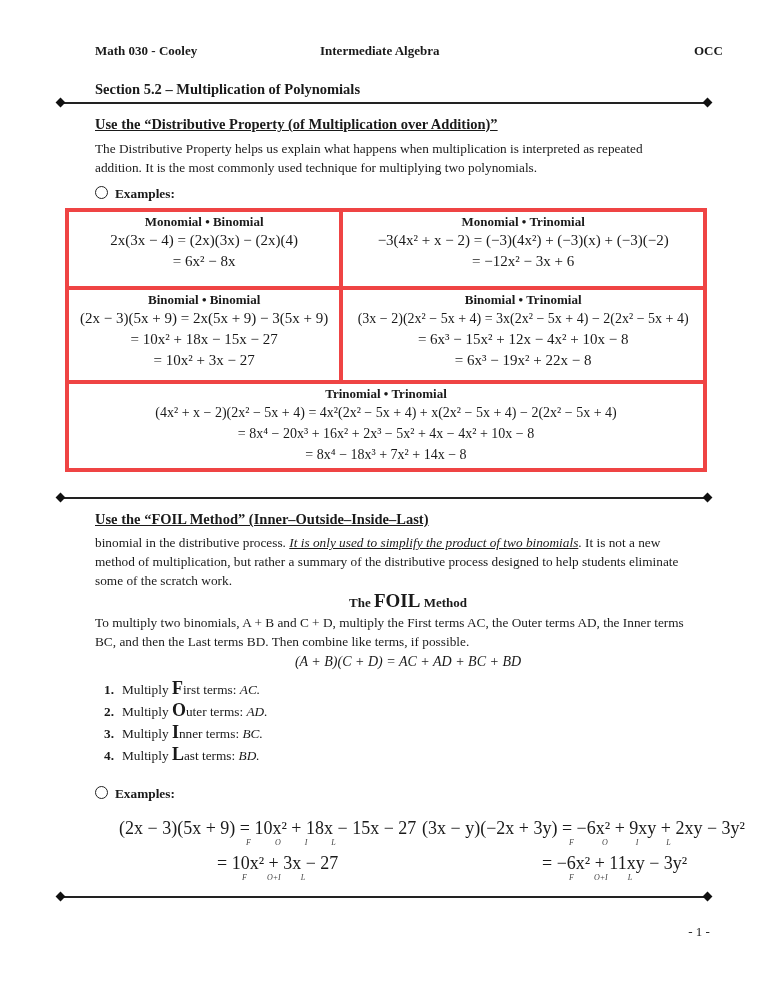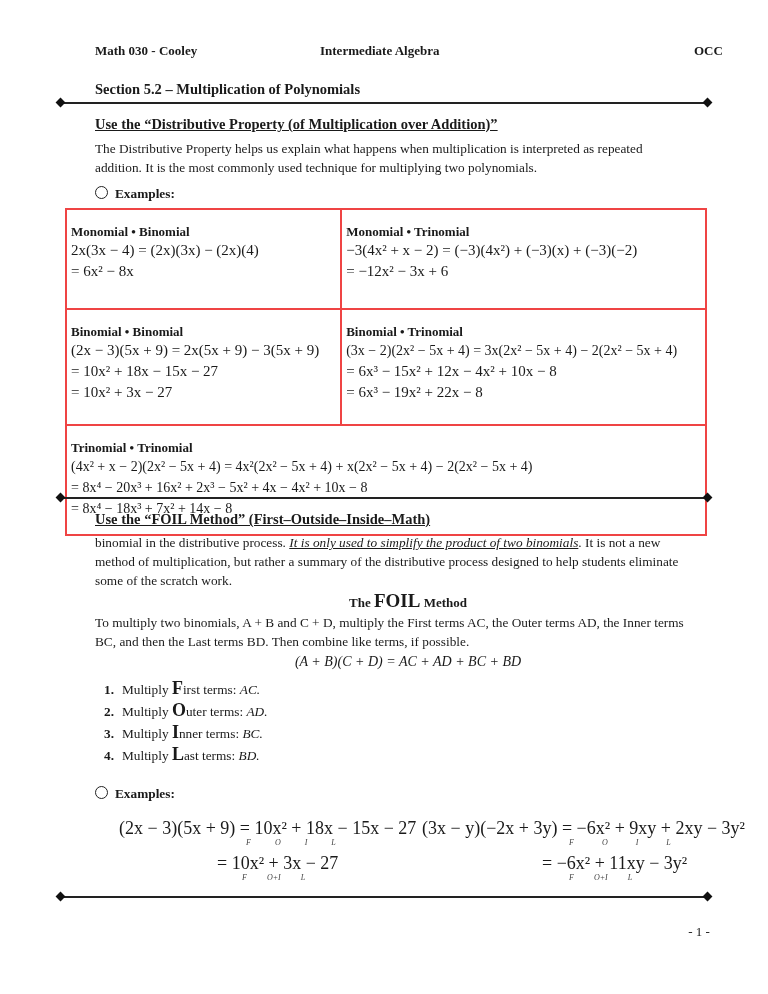--- a/index.html
+++ b/index.html
@@ -9,21 +9,21 @@
   .hdr { top:43px; font-size:13px; font-weight:bold; }
   .section-title { left:71px; top:81px; font-size:14.5px; font-weight:bold; }
   .rule { position:absolute; left:60px; width:648px; height:2px; background:#222; }
   .rule::before, .rule::after { content:""; position:absolute; top:-3px; width:7px; height:7px; background:#111; transform:rotate(45deg); }
   .rule::before { left:-3px; } .rule::after { right:-3px; }
   .h2 { left:71px; font-size:14.5px; font-weight:bold; text-decoration:underline; }
   .para { left:71px; width:640px; font-size:13.3px; line-height:19px; }
   .examples { left:71px; font-size:13.3px; font-weight:bold; }
   .smile { display:inline-block; width:11px; height:11px; border:1.5px solid #222; border-radius:50%; margin-right:7px; vertical-align:-1px; position:relative; }
   table.ex { position:absolute; left:65px; top:179px; width:642px; border-collapse:collapse; }
-  table.ex td { border:2px solid #ef4444; vertical-align:top; padding:14px 4px; }
+  table.ex td { border:4px solid #ef4444; vertical-align:top; text-align:center; padding:2px 4px; }
   .cap { font-weight:bold; font-size:13px; }
   .math { font-style:normal; font-size:15px; line-height:21px; white-space:nowrap; }
   .foil-title { left:0; width:768px; text-align:center; top:590px; font-weight:bold; font-size:13px; }
   .foil-title .big { font-size:19px; }
   .eq-center { left:0; width:768px; text-align:center; top:654px; font-size:14px; font-style:italic; }
   .steps { left:80px; top:678px; font-size:13.3px; line-height:20px; }
   .steps .n { font-weight:bold; display:inline-block; width:18px; }
   .steps .cap1 { font-size:18px; font-weight:bold; }
   .foil-ex { font-size:18px; white-space:nowrap; }
   .lbl { font-size:8px; font-style:italic; color:#444; }
@@ -82,21 +82,21 @@
       <div class="math" style="font-size:14px">(4x² + x − 2)(2x² − 5x + 4) = 4x²(2x² − 5x + 4) + x(2x² − 5x + 4) − 2(2x² − 5x + 4)</div>
       <div class="math" style="font-size:14px">= 8x⁴ − 20x³ + 16x² + 2x³ − 5x² + 4x − 4x² + 10x − 8</div>
       <div class="math" style="font-size:14px">= 8x⁴ − 18x³ + 7x² + 14x − 8</div>
     </td>
   </tr>
 </tbody>
   </table>
 
 <div class="rule" style="top:497px"></div>
 
-<div class="abs h2" style="top:511px">Use the “FOIL Method” (First–Outside–Inside–Math)</div>
+<div class="abs h2" style="top:511px">Use the “FOIL Method” (Inner–Outside–Inside–Last)</div>
 <div class="abs para" style="top:533px">
   <div><span>binomial in the distributive process.  </span><span style="font-style:italic;text-decoration:underline">It is only used to simplify the product of two binomials</span><span>. It is not a new</span></div>
   <div>method of multiplication, but rather a summary of the distributive process designed to help students eliminate</div>
   <div>some of the scratch work.</div>
 </div>
 
 <div class="abs foil-title"><span>The </span><span class="big">FOIL</span><span> Method</span></div>
 <div class="abs para" style="top:613px">
   <div>To multiply two binomials, A + B and C + D, multiply the First terms AC, the Outer terms AD, the Inner terms</div>
   <div>BC, and then the Last terms BD. Then combine like terms, if possible.</div>

